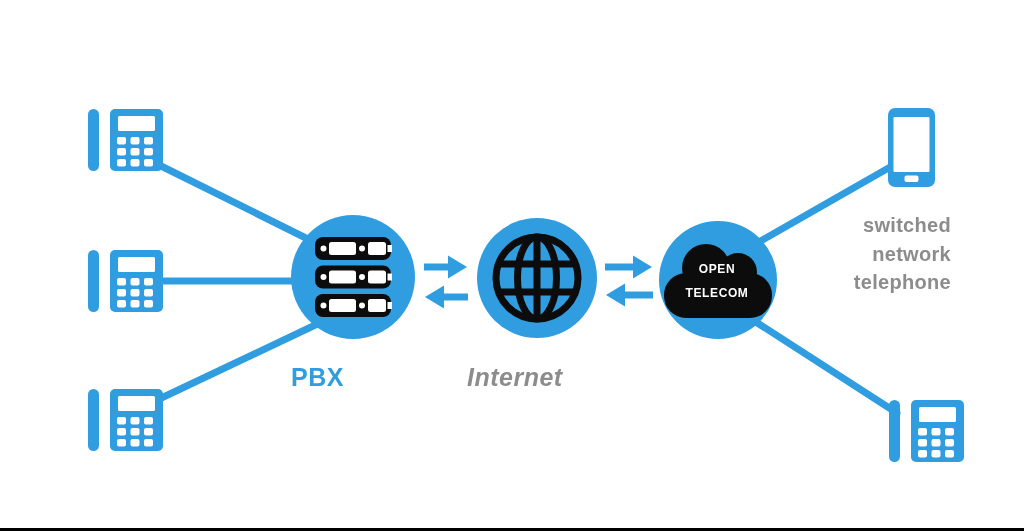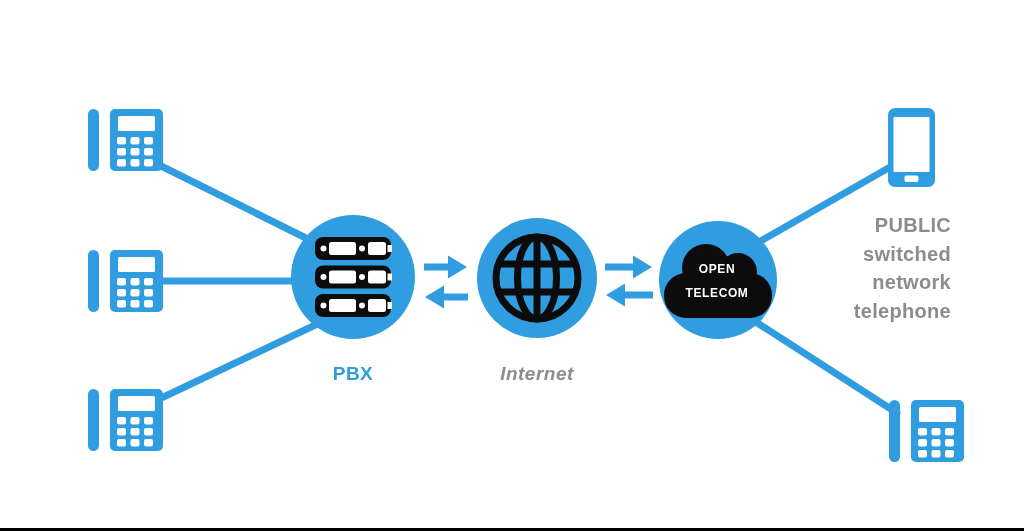--- a/index.html
+++ b/index.html
@@ -16,21 +16,21 @@
   .connectors{position:absolute;left:0;top:0;width:1024px;height:531px;}
   .stroke-blue{stroke:var(--accent-blue);}
   .fill-blue{fill:var(--accent-blue);}
   .fill-black{fill:var(--icon-black);}
   .fill-white{fill:#ffffff;}
   .node-circle{
     position:absolute;border-radius:50%;background:var(--accent-blue);
     display:flex;align-items:center;justify-content:center;
   }
   .node-label{
-    position:absolute;text-align:center;font-weight:bold;font-size:19px;
+    position:absolute;text-align:left;font-weight:bold;font-size:25px;
     letter-spacing:0.5px;
   }
   .label-blue{color:var(--accent-blue);}
   .label-gray{color:var(--gray-text);font-style:italic;}
   .phone{position:absolute;}
   .pstn-text{
     position:absolute;right:73px;top:211px;width:170px;text-align:right;
     color:var(--gray-text);font-weight:bold;font-size:20px;line-height:28.5px;
     letter-spacing:0.3px;
   }
@@ -205,21 +205,20 @@
           <rect x="42.5" y="50" width="9" height="7.5" rx="2"></rect>
           <rect x="56" y="50" width="9" height="7.5" rx="2"></rect>
       </g>
     </svg>
   </div>
 
   <div class="node-label label-blue" style="left:291px;top:363px;width:124px;">PBX</div>
   <div class="node-label label-gray" style="left:467px;top:363px;width:140px;">Internet</div>
 
   <div class="pstn-text">
-    <div>PUBLIC</div>
     <div>switched</div>
     <div>network</div>
     <div>telephone</div>
   </div>
 
   <div class="bottom-bar"></div>
 
 </div>
 
 </body></html>

